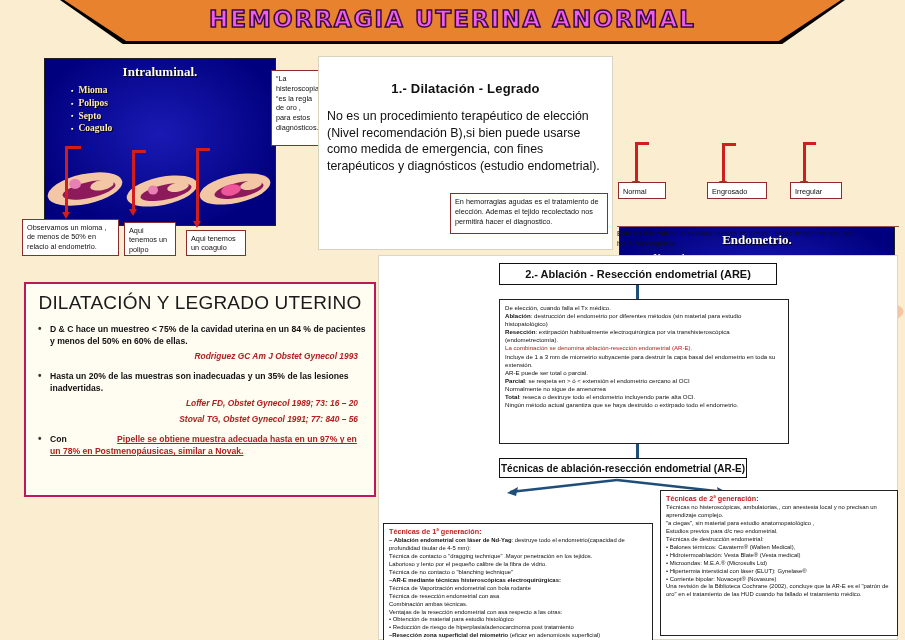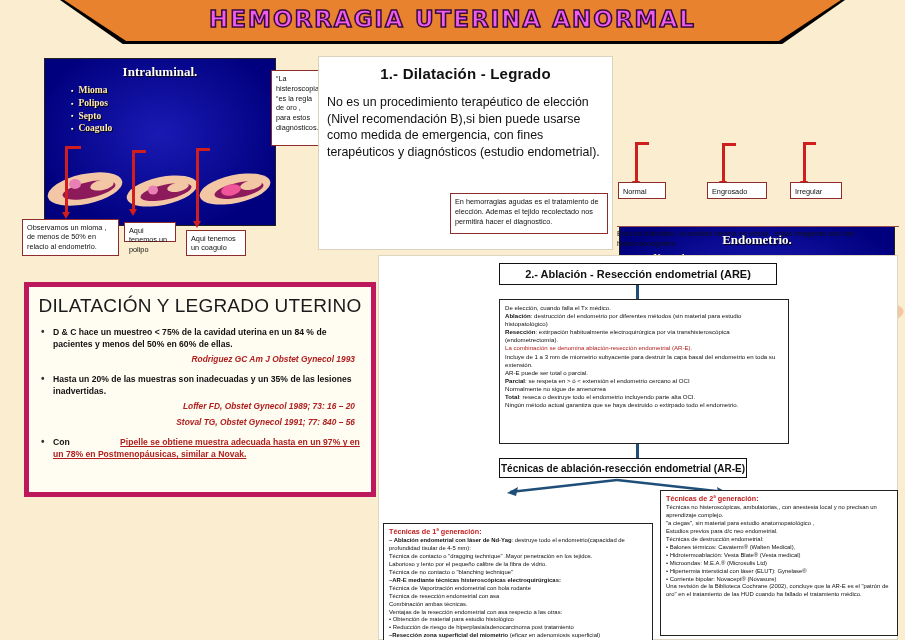--- a/index.html
+++ b/index.html
@@ -78,30 +78,30 @@
     position:absolute;width:0;height:0;
     border-left:4.5px solid transparent;
     border-right:4.5px solid transparent;
     border-top:7px solid #d01d1d;
   }
   .arrow-el{position:absolute;background:#d01d1d;}
 
   
   #sec1{left:318px;top:56px;width:295px;height:194px;background:#fff;border:1px solid #d8d2bf;}
   .sec1-title{
-    text-align:center;font-size:15px;font-weight:bold;color:#111;
-    padding-top:8px;letter-spacing:.2px;
+    text-align:center;font-size:13px;font-weight:bold;color:#111;
+    padding-top:24px;letter-spacing:.2px;
   }
   .sec1-body{
     font-size:12.4px;line-height:16.5px;color:#111;
     padding:12px 6px 0 8px;
   }
 
   
-  #dil{left:24px;top:282px;width:352px;height:215px;background:#fffdf2;border:5px solid #be185d;}
+  #dil{left:24px;top:282px;width:352px;height:215px;background:#fffdf2;border:2px solid #be185d;}
   .dil-title{
     text-align:center;font-size:19px;color:#1a1a1a;padding-top:8px;letter-spacing:.2px;
   }
   .dil-list{margin:10px 0 0 0;padding:0 8px 0 10px;list-style:none;}
   .dil-list li{
     position:relative;padding-left:14px;margin-bottom:2px;
     font-size:8.6px;line-height:11.6px;font-weight:bold;color:#111;
   }
   .dil-list li:before{content:"\2022";position:absolute;left:2px;top:-1px;color:#333;font-size:10px;}
   .cite{
@@ -191,21 +191,21 @@
   <div class="arrow-el" style="left:132px;top:150px;width:14px;height:3px;"></div>
   <div class="arrow-v" style="left:132px;top:168px;height:42px;"></div>
   <div class="arrow-head" style="left:129px;top:209px;"></div>
 
   <div class="arrow-el" style="left:196px;top:148px;width:3px;height:20px;"></div>
   <div class="arrow-el" style="left:196px;top:148px;width:14px;height:3px;"></div>
   <div class="arrow-v" style="left:196px;top:168px;height:54px;"></div>
   <div class="arrow-head" style="left:193px;top:221px;"></div>
 
   <div class="callout" style="left:22px;top:219px;width:97px;height:37px;">Observamos un mioma , de menos de 50% en relacio al endometrio.</div>
-  <div class="callout" style="left:124px;top:222px;width:52px;height:20px;">Aqui tenemos un polipo</div>
+  <div class="callout" style="left:124px;top:222px;width:52px;height:34px;">Aqui tenemos un polipo</div>
   <div class="callout" style="left:186px;top:230px;width:60px;height:26px;">Aqui tenemos un coagulo</div>
 
   <div class="callout" style="left:271px;top:70px;width:48px;height:76px;line-height:9.8px;">“La histeroscopia “es la regla de oro , para estos diagnósticos.</div>
 
   <div class="panel white-card" id="sec1">
     <div class="sec1-title">1.- Dilatación - Legrado</div>
     <div class="sec1-body">No es un procedimiento terapéutico de elección (Nivel recomendación B),si bien puede usarse como medida de emergencia, con fines terapéuticos y diagnósticos (estudio endometrial).</div>
   </div>
   <div class="callout" style="left:450px;top:193px;width:158px;height:41px;line-height:9.8px;">En hemorragias agudas es el tratamiento de elección. Ademas el tejido recolectado nos permitirá hacer el diagnostico.</div>
 

